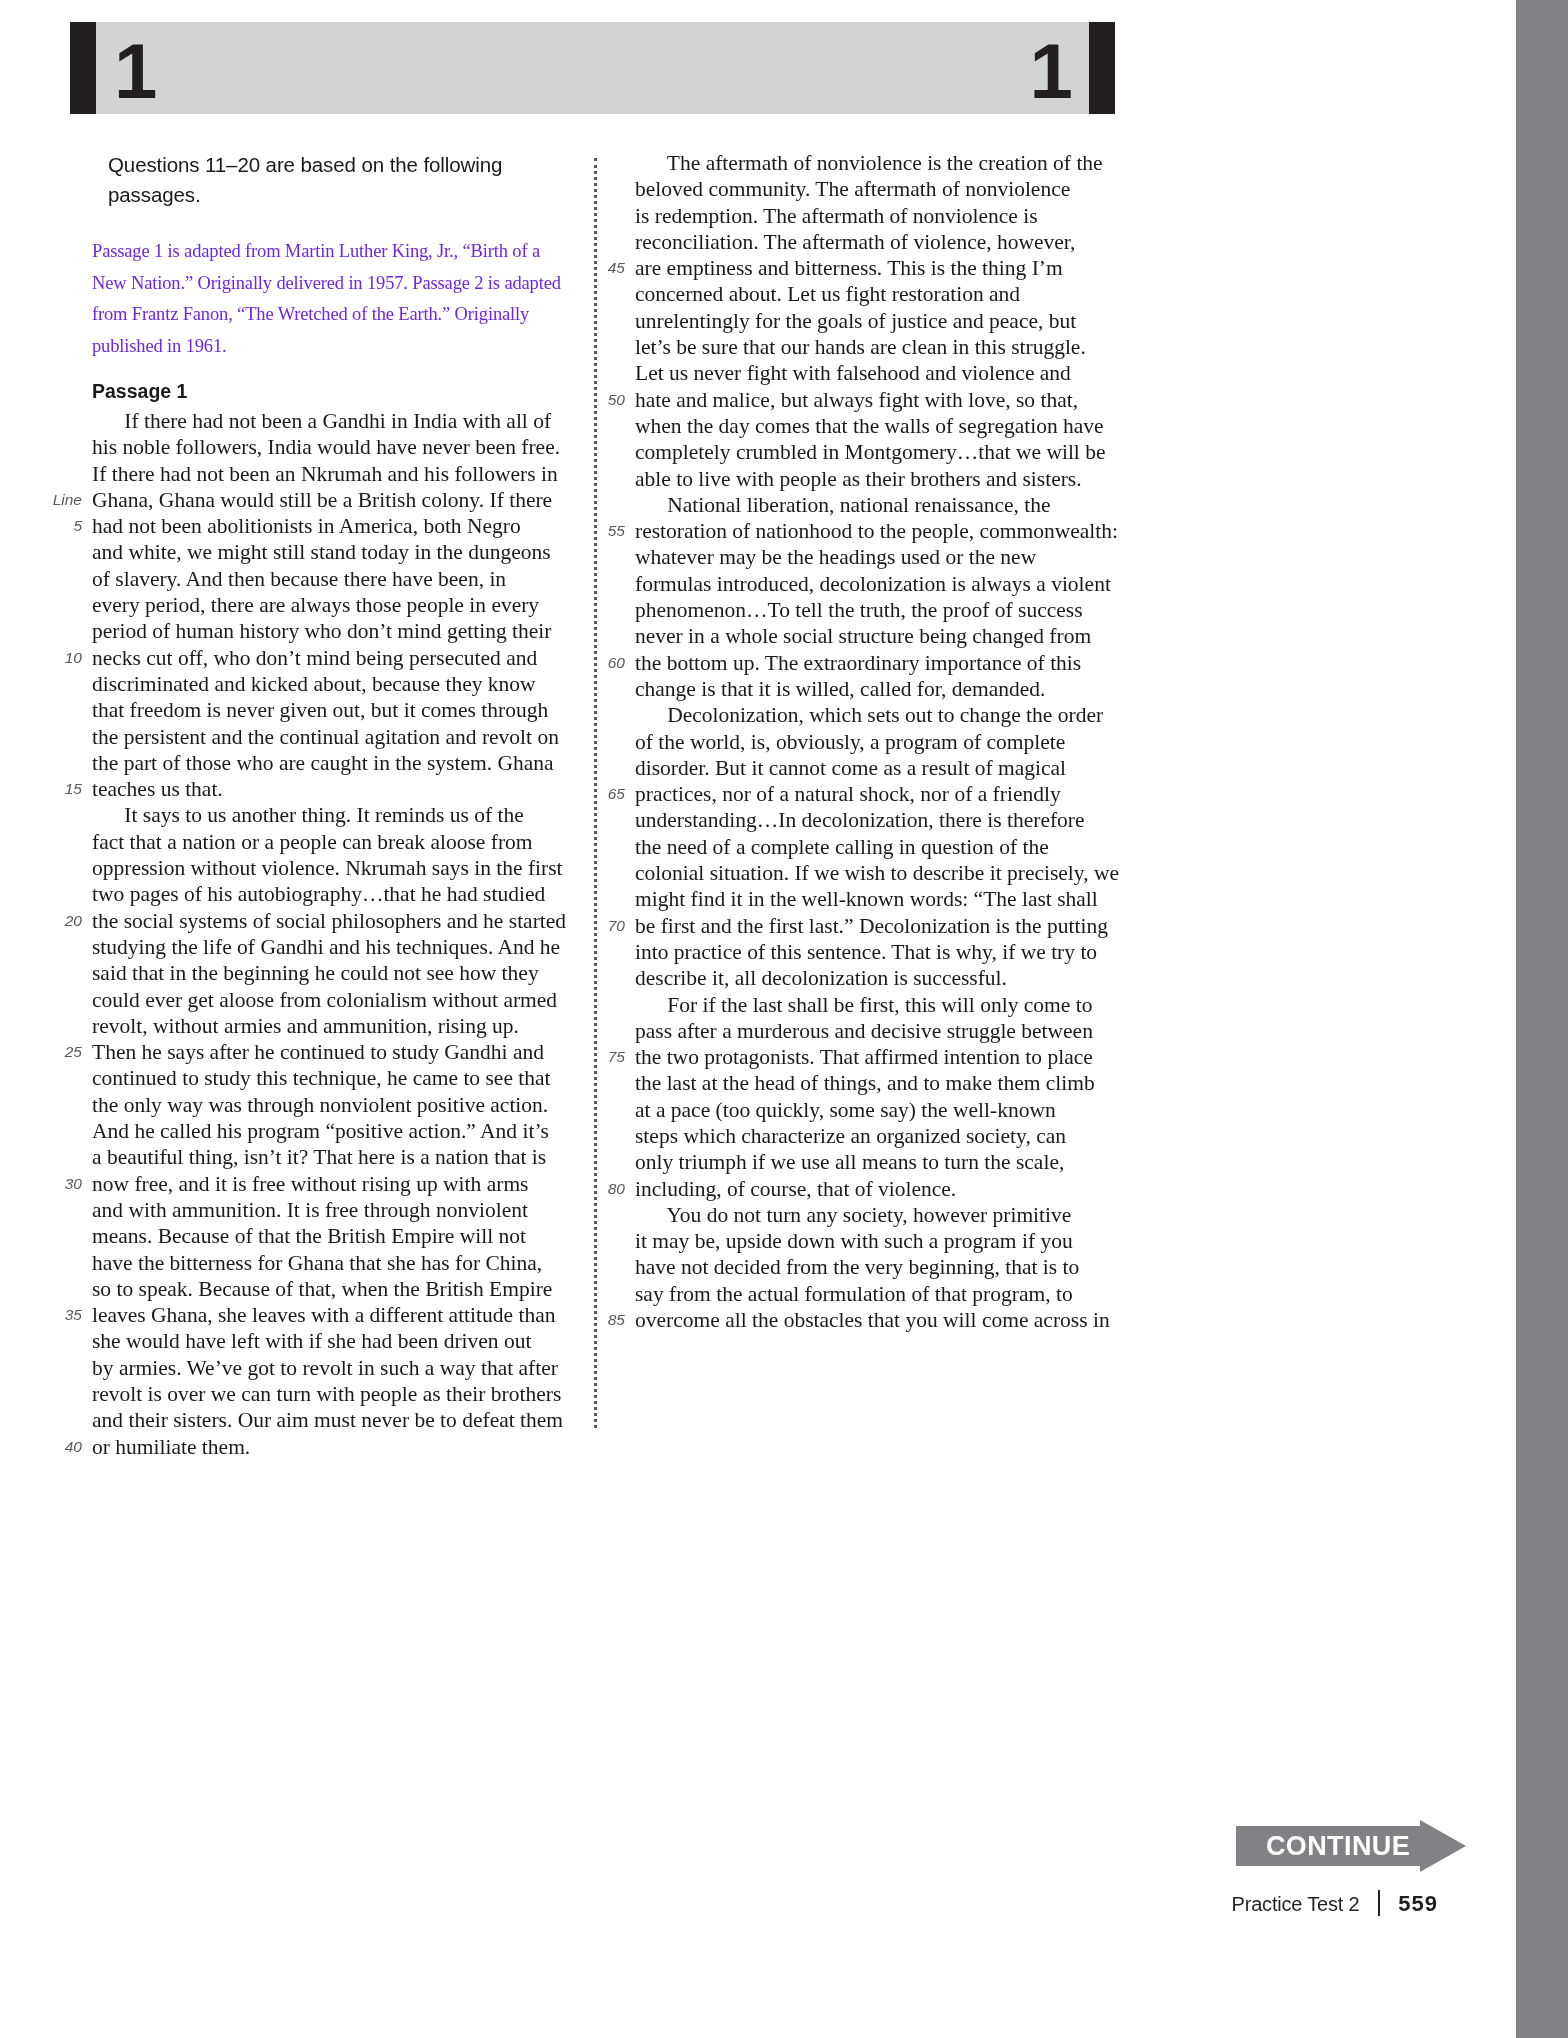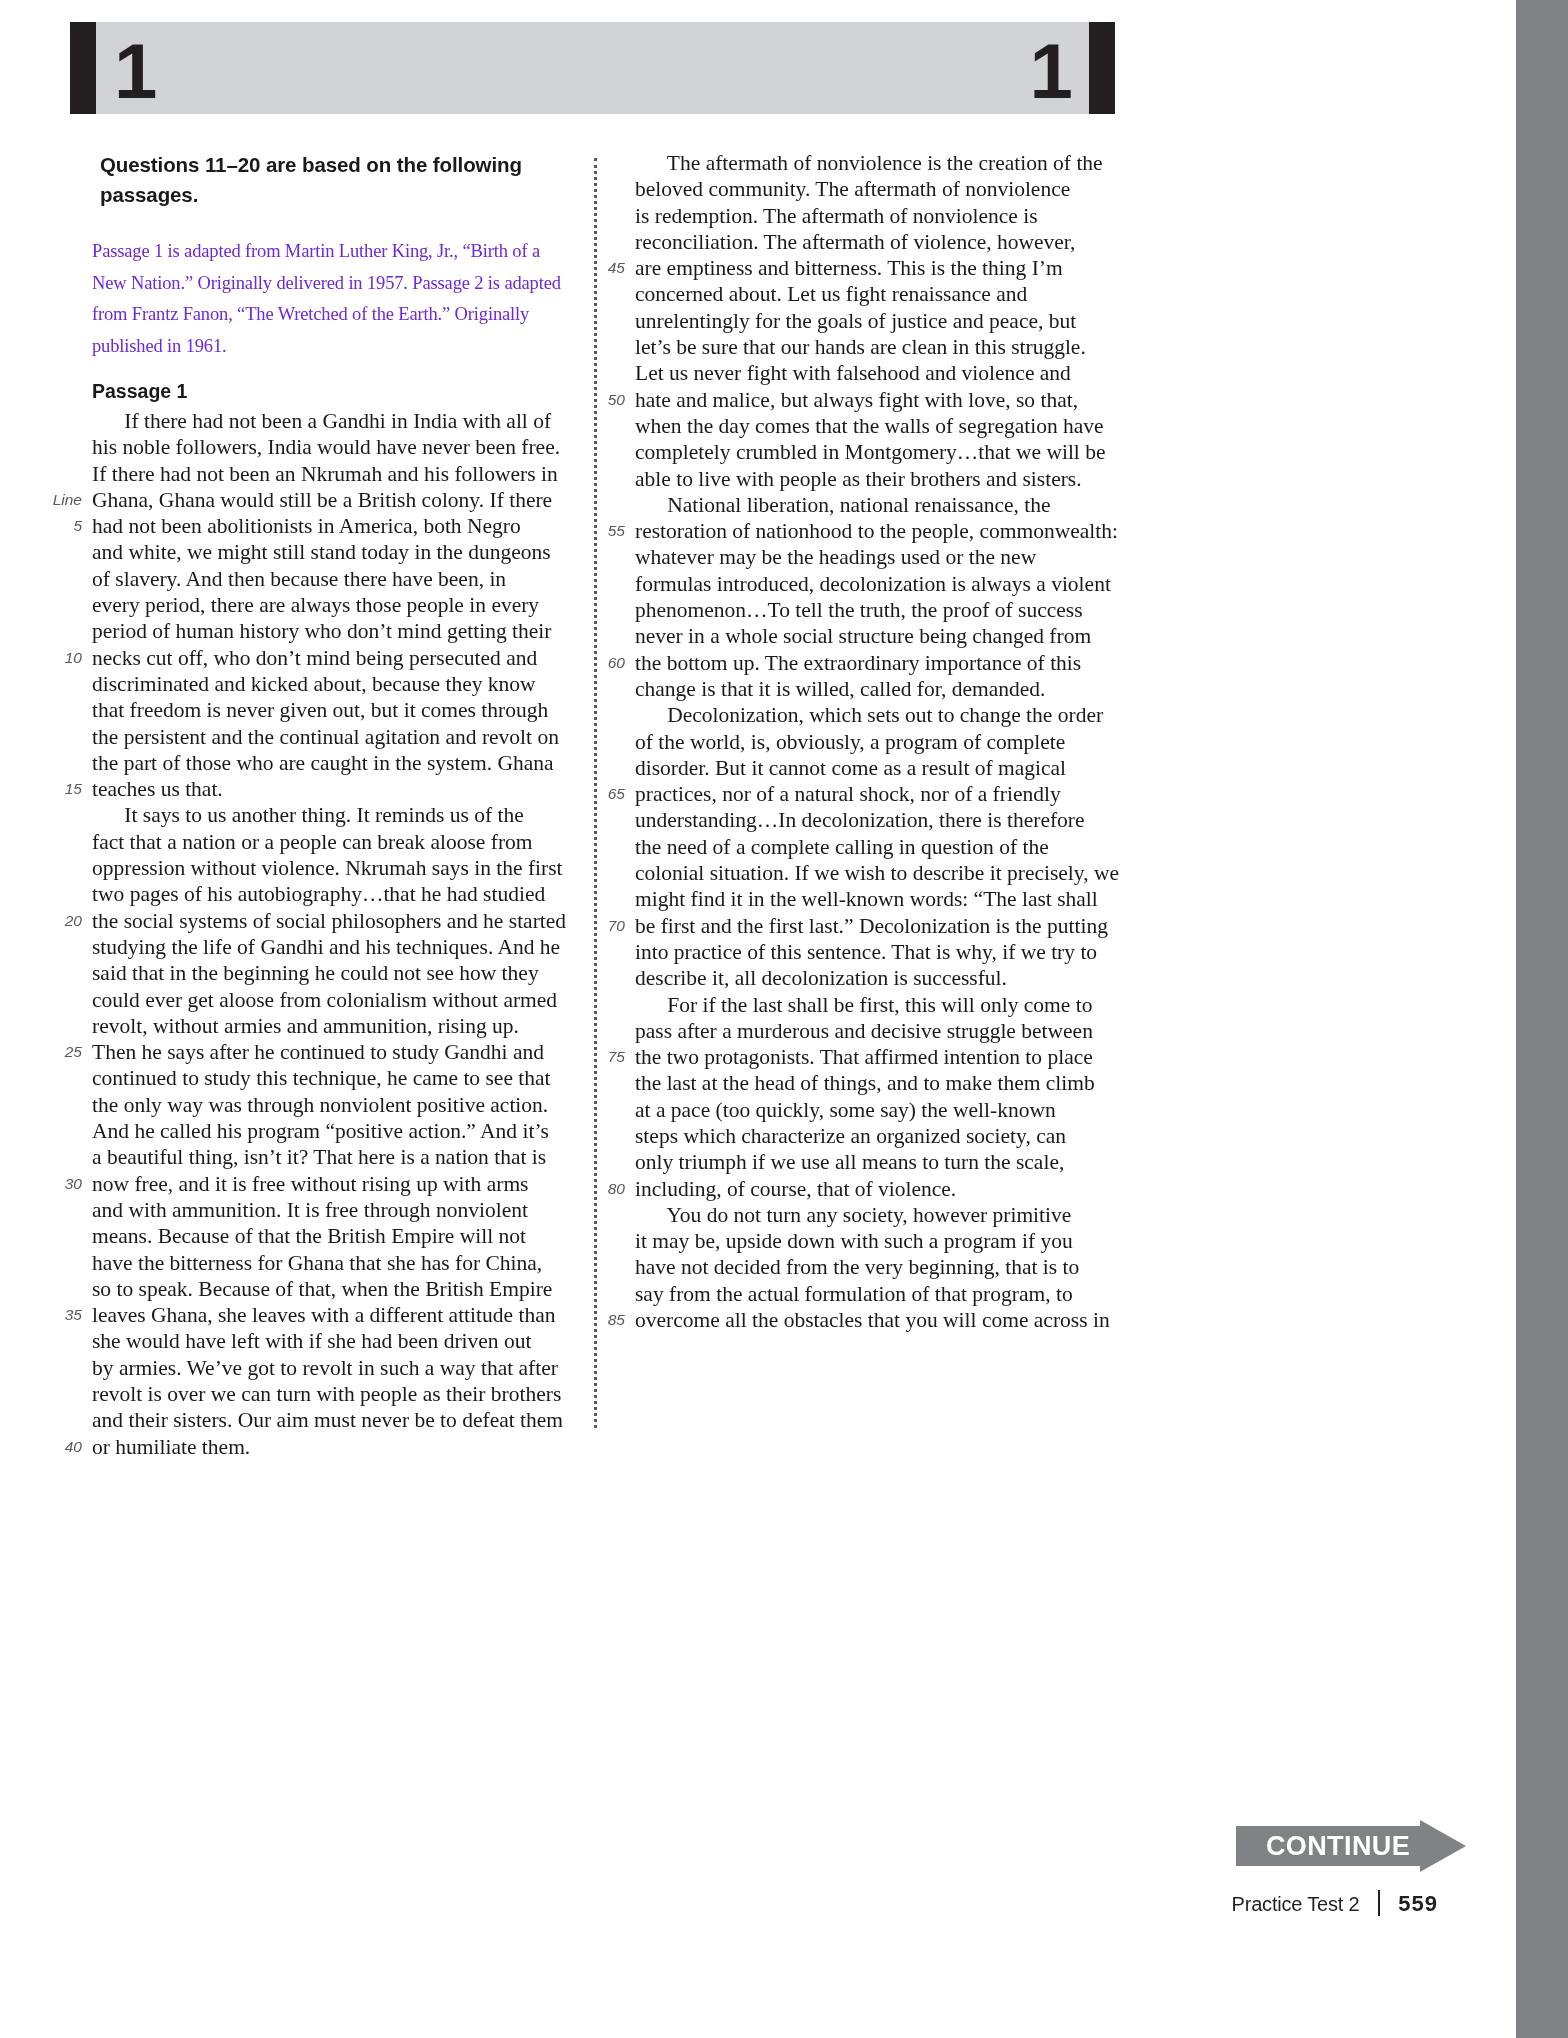--- a/index.html
+++ b/index.html
@@ -97,23 +97,23 @@
     position: absolute;
     top: 8px;
     left: 524px;
     width: 0;
     height: 1270px;
     border-left: 3px dotted #58595b;
   }
 
   
   h1.q-head {
-    margin: 0 0 26px 8px;
-    font-family: "Liberation Sans", sans-serif;
-    font-weight: bold;
+    margin: 0 0 26px 16px;
+    font-family: "Liberation Sans", sans-serif;
+    font-weight: normal;
     font-size: 20.5px;
     line-height: 30px;
     color: #1a1a1a;
     letter-spacing: -0.1px;
   }
   p.intro {
     margin: 0 0 14px 0;
     font-family: Liberation Serif, serif;
     font-size: 18.5px;
     line-height: 31.5px;
@@ -288,21 +288,21 @@
     </div>
 
     <div class="col col-right">
 
       <div class="lines">
           <div class="ln"><span class="marker"></span><span>      The aftermath of nonviolence is the creation of the</span></div>
           <div class="ln"><span class="marker"></span><span>beloved community. The aftermath of nonviolence</span></div>
           <div class="ln"><span class="marker"></span><span>is redemption. The aftermath of nonviolence is</span></div>
           <div class="ln"><span class="marker"></span><span>reconciliation. The aftermath of violence, however,</span></div>
           <div class="ln"><span class="marker">45</span><span>are emptiness and bitterness. This is the thing I’m</span></div>
-          <div class="ln"><span class="marker"></span><span>concerned about. Let us fight renaissance and</span></div>
+          <div class="ln"><span class="marker"></span><span>concerned about. Let us fight restoration and</span></div>
           <div class="ln"><span class="marker"></span><span>unrelentingly for the goals of justice and peace, but</span></div>
           <div class="ln"><span class="marker"></span><span>let’s be sure that our hands are clean in this struggle.</span></div>
           <div class="ln"><span class="marker"></span><span>Let us never fight with falsehood and violence and</span></div>
           <div class="ln"><span class="marker">50</span><span>hate and malice, but always fight with love, so that,</span></div>
           <div class="ln"><span class="marker"></span><span>when the day comes that the walls of segregation have</span></div>
           <div class="ln"><span class="marker"></span><span>completely crumbled in Montgomery…that we will be</span></div>
           <div class="ln"><span class="marker"></span><span>able to live with people as their brothers and sisters.</span></div>
         </div>
 
 

